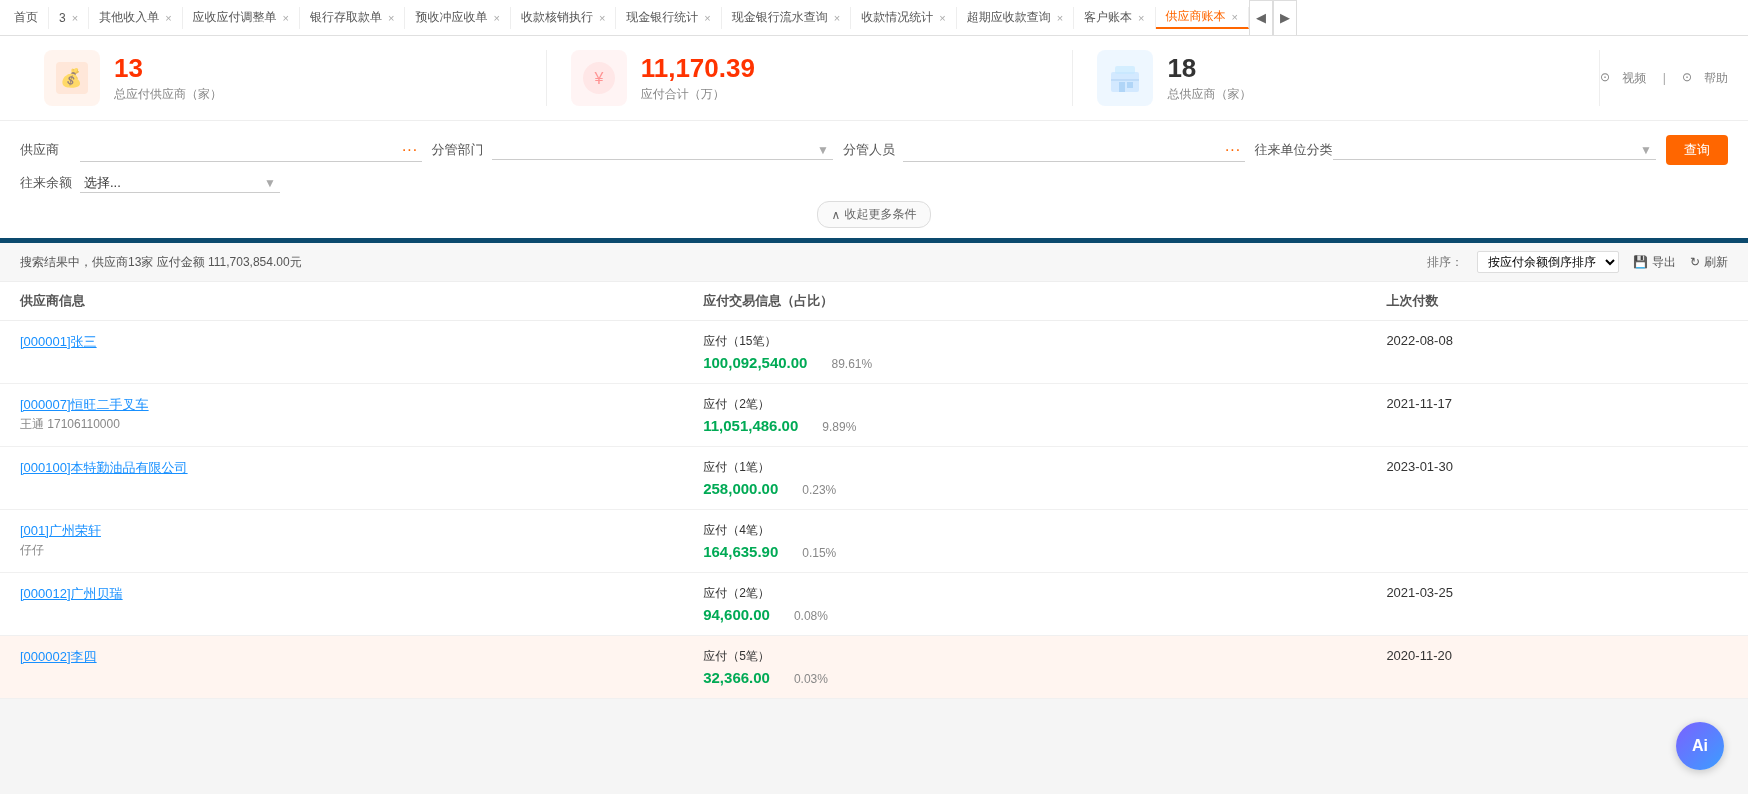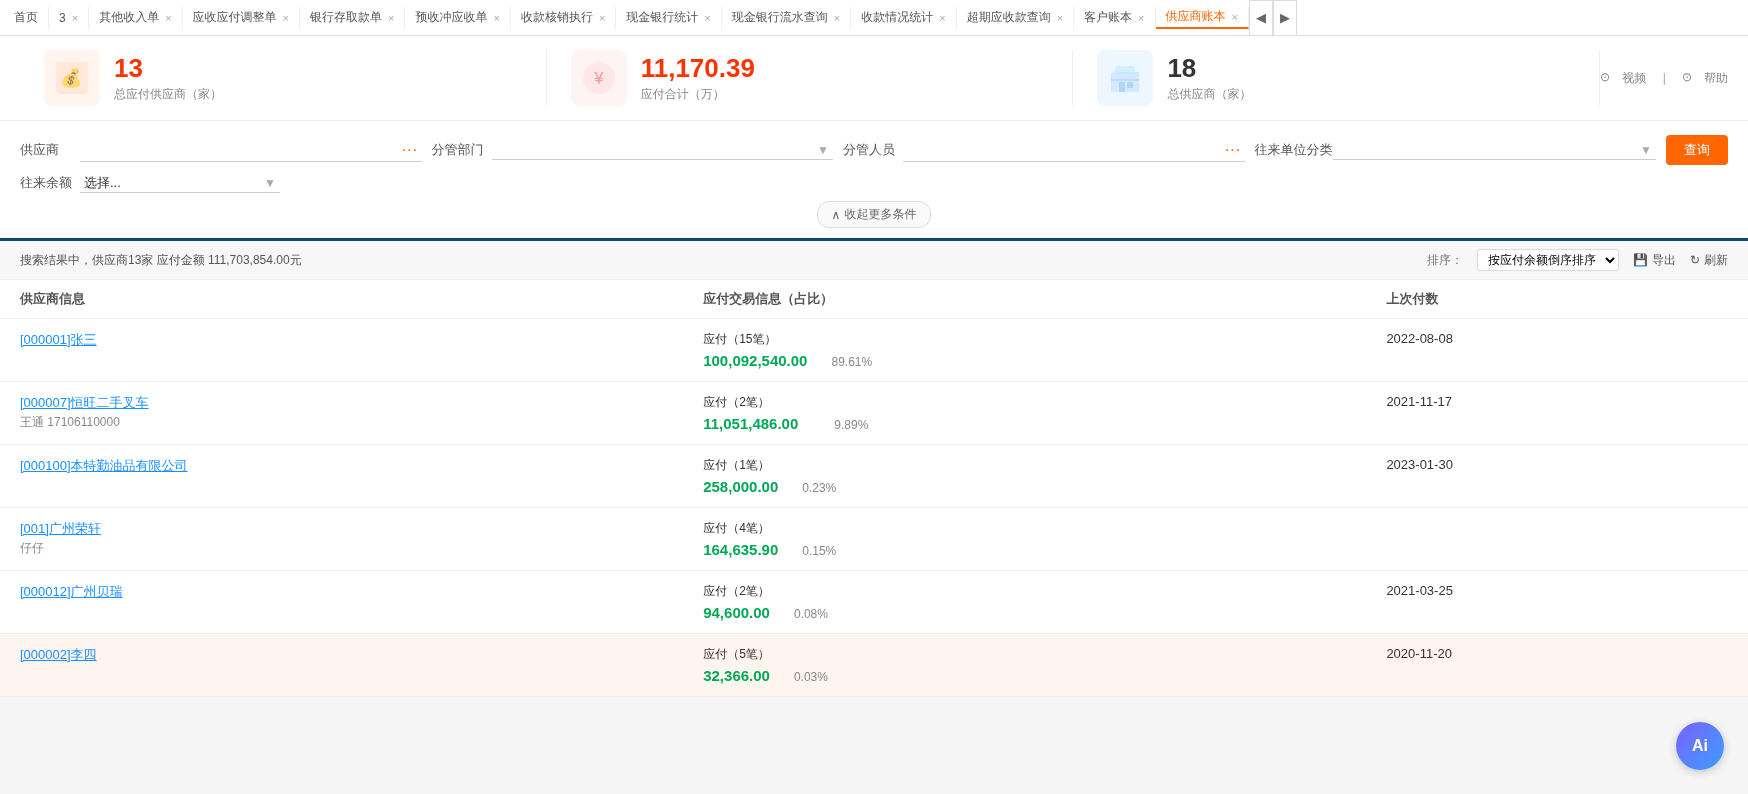--- a/index.html
+++ b/index.html
@@ -76,21 +76,21 @@
       color: #888;
       display: flex;
       gap: 12px;
     }
     .summary-bar-right a { color: #888; text-decoration: none; }
 
     
     .search-area {
       background: #fff;
       padding: 14px 20px 10px 20px;
-      border-bottom: 3px solid #0c4a6e;
+      border-bottom: 5px solid #0c4a6e;
     }
     .search-row {
       display: flex;
       align-items: center;
       gap: 10px;
       margin-bottom: 8px;
     }
     .search-field {
       display: flex;
       align-items: center;
@@ -448,21 +448,21 @@
 
   <div class="table-row">
     <div>
       <div class="supplier-name">
         <a href="#">[000007]恒旺二手叉车</a>
       </div>
       <div class="supplier-sub">王通  17106110000</div>
     </div>
     <div>
       <div class="payable-count">应付（2笔）</div>
-      <div style="display:flex;align-items:baseline;gap:24px;">
+      <div style="display:flex;align-items:baseline;gap:12px;">
         <span class="payable-amount">11,051,486.00</span>
         <span class="payable-pct">9.89%</span>
       </div>
     </div>
     <div class="last-pay">2021-11-17</div>
   </div>
 
   <div class="table-row">
     <div>
       <div class="supplier-name">

